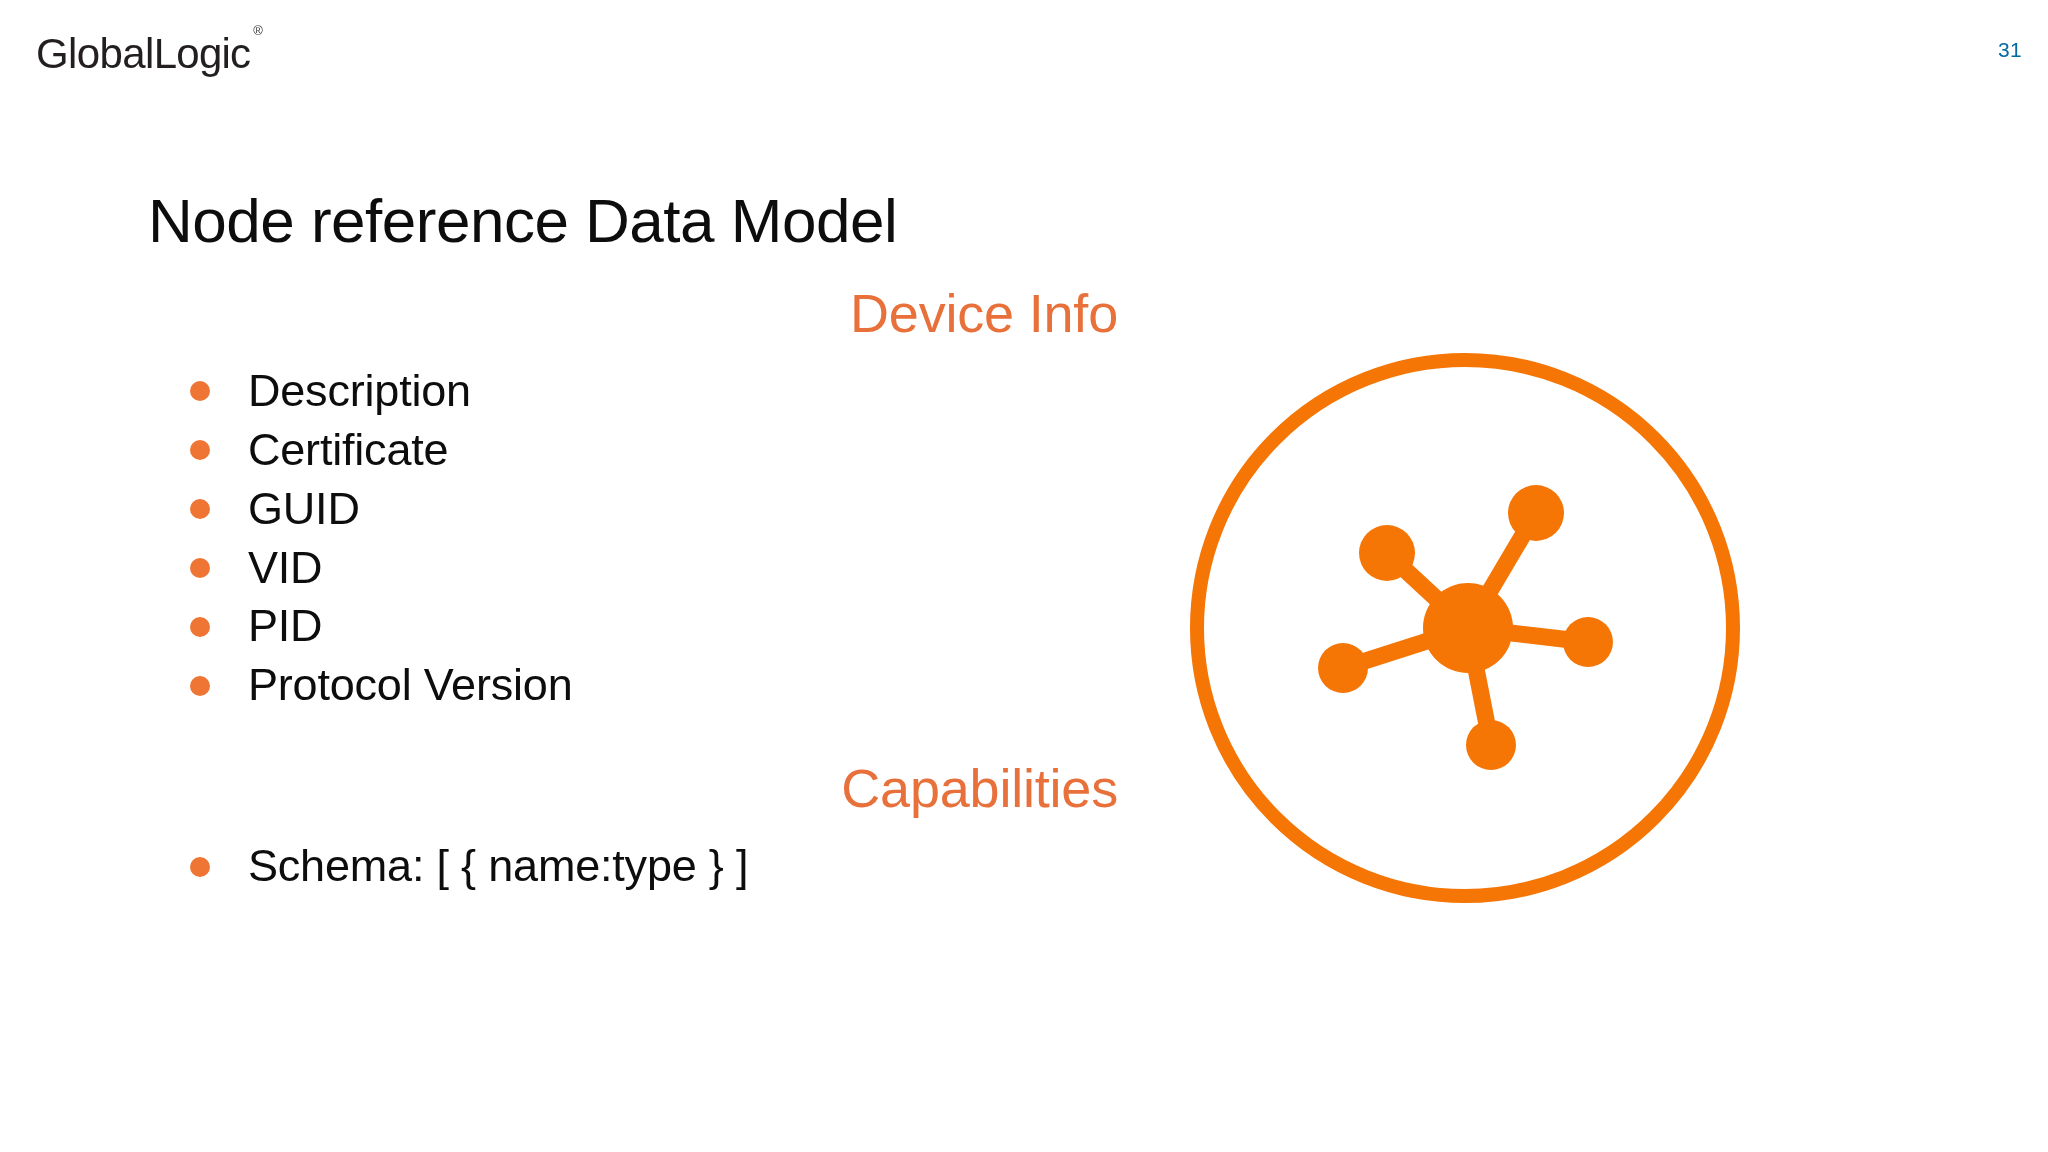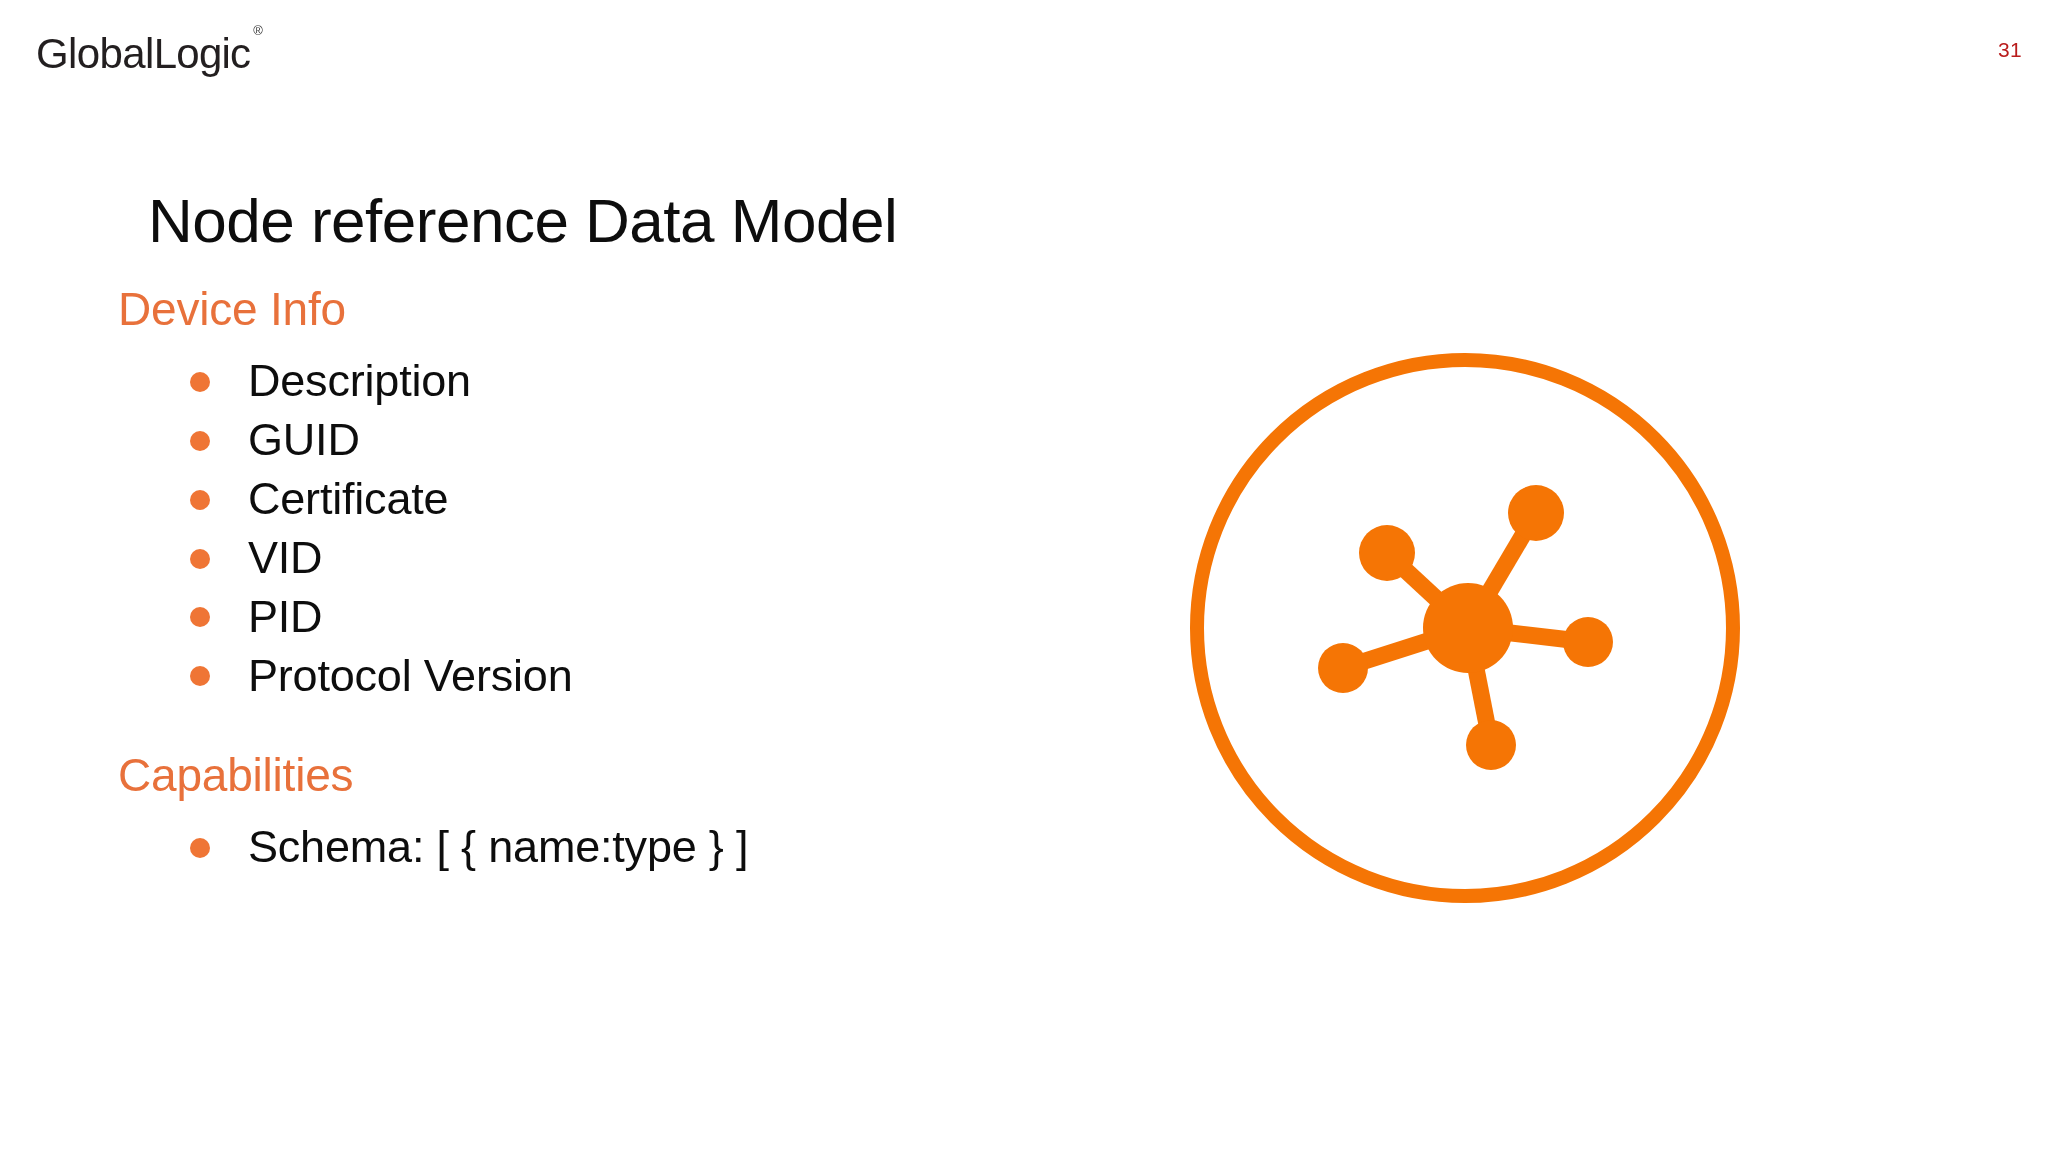--- a/index.html
+++ b/index.html
@@ -57,21 +57,21 @@
     color: #3a3a3a;
   }
 
   
   #page-number {
     position: absolute;
     right: 26px;
     top: 38px;
     font-size: 21px;
     font-weight: 400;
-    color: #b91c1c;
+    color: #0369a1;
     letter-spacing: 0.3px;
   }
 
   
   #slide-title {
     position: absolute;
     left: 148px;
     top: 152px;
     font-size: 62px;
     font-weight: 400;
@@ -89,27 +89,28 @@
     top: 282px;
     width: 1000px;
   }
   .section {
     margin: 0;
   }
   .section + .section {
     margin-top: 42px;
   }
   .section-heading {
-    font-size: 46px;
+    font-size: 54px;
     font-weight: 400;
     color: #e8713b;
     letter-spacing: -0.2px;
     line-height: 1.18;
     margin: 0 0 10px 0;
     white-space: nowrap;
+    text-align: right;
   }
   ul.bullets {
     list-style: none;
     margin: 16px;
     padding: 0 0 0 56px;
   }
   ul.bullets li {
     position: relative;
     font-size: 45px;
     font-weight: 400;
@@ -164,25 +165,25 @@
 
     <div class="section">
       <div class="section-heading">Device Info</div>
       <ul class="bullets">
         <li>
           <span class="dot"></span>
           <span>Description</span>
         </li>
         <li>
           <span class="dot"></span>
+          <span>Certificate</span>
+        </li>
+        <li>
+          <span class="dot"></span>
           <span>GUID</span>
-        </li>
-        <li>
-          <span class="dot"></span>
-          <span>Certificate</span>
         </li>
         <li>
           <span class="dot"></span>
           <span>VID</span>
         </li>
         <li>
           <span class="dot"></span>
           <span>PID</span>
         </li>
         <li>

